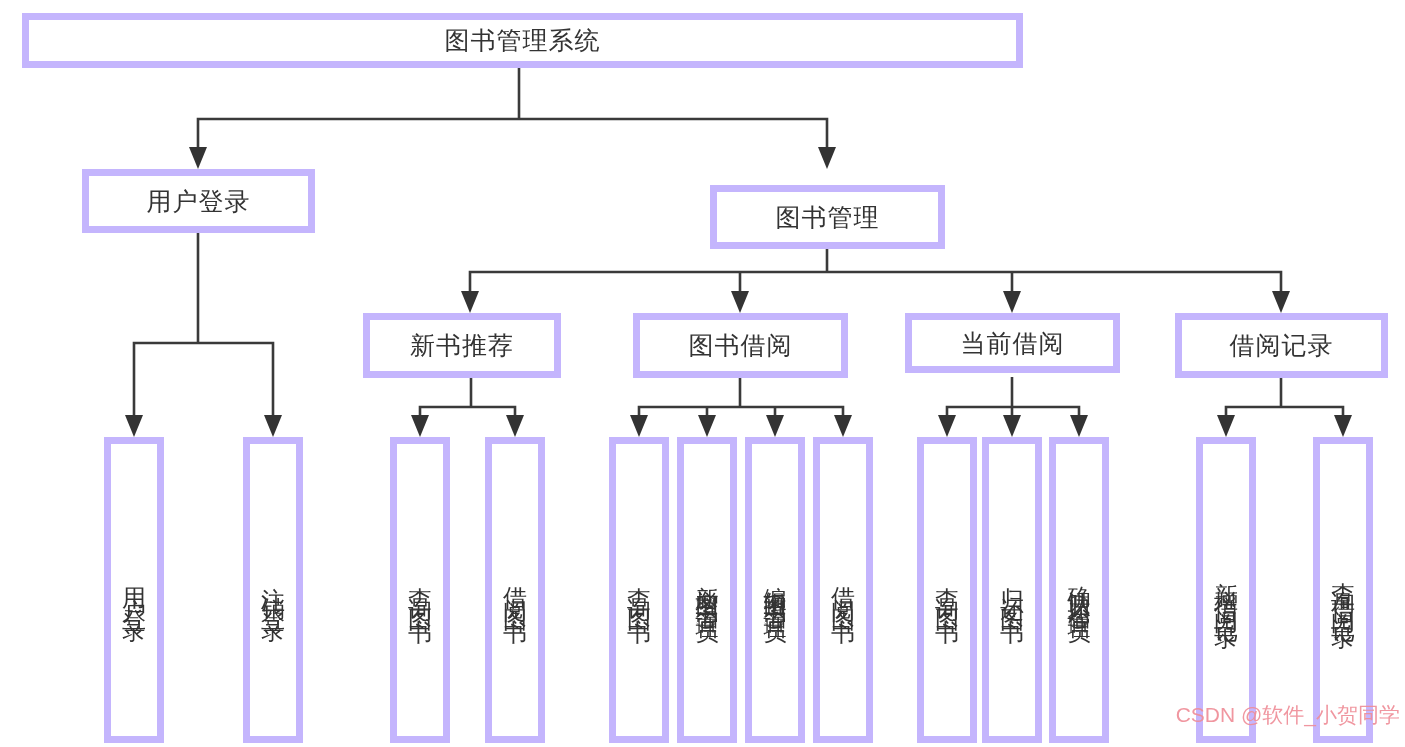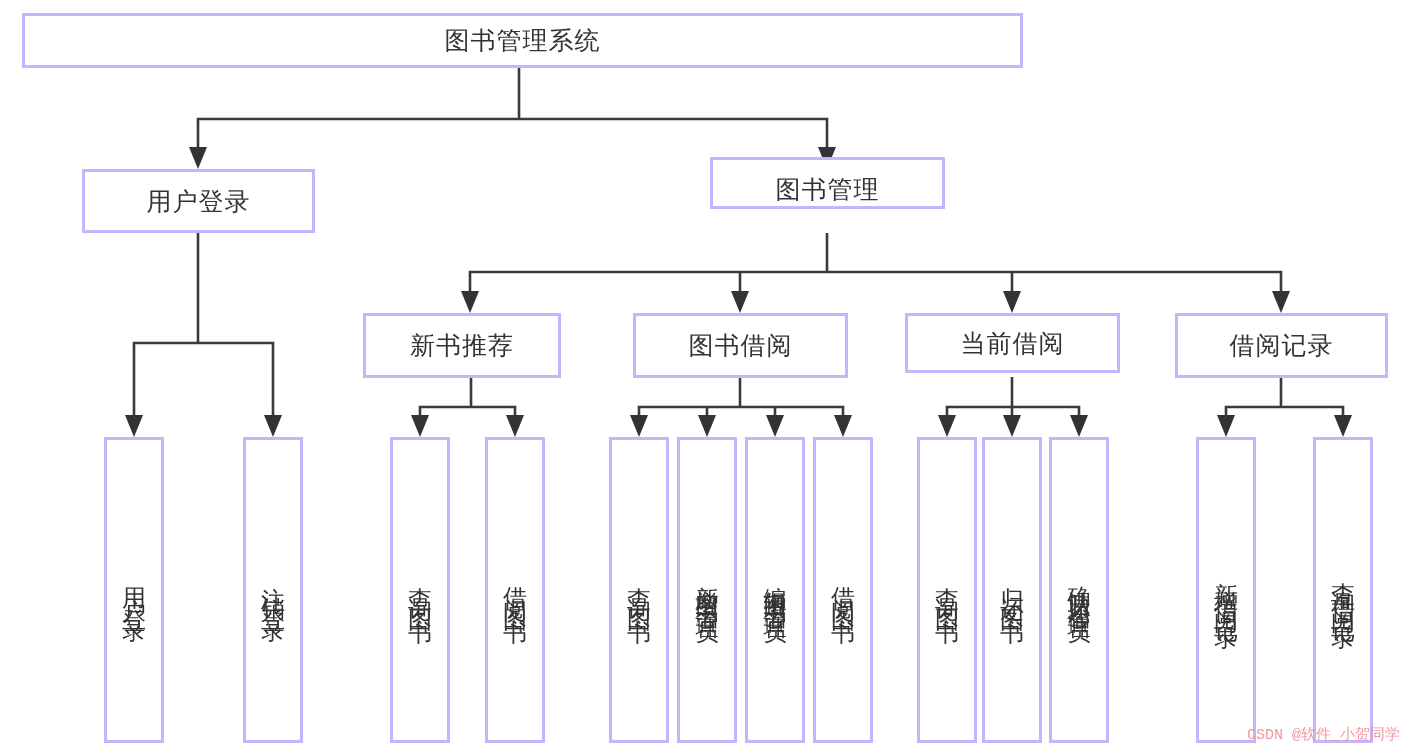--- a/index.html
+++ b/index.html
@@ -7,46 +7,45 @@
     position:relative;
     width:1405px;height:747px;
     background:#ffffff;
     font-family:"Liberation Sans","DejaVu Sans",sans-serif;
     overflow:hidden;
   }
   .connector-svg{position:absolute;left:0;top:0;width:1405px;height:747px;}
   .node{
     position:absolute;
     box-sizing:border-box;
-    border:3px solid #c4b5fd;
+    border:7px solid #c4b5fd;
     background:#ffffff;
     display:flex;align-items:center;justify-content:center;
     color:#333333;
     z-index:2;
   }
   .hnode{font-size:25px;letter-spacing:1px;white-space:nowrap;}
   .vnode span{
     writing-mode:vertical-rl;
     text-orientation:mixed;
     font-size:24px;
     line-height:1;
     letter-spacing:11px;
     white-space:nowrap;
   }
   .vnode.long span{letter-spacing:5px;font-size:23px;}
   .vnode.mid span{letter-spacing:9px;}
   .watermark{
     position:absolute;
-    right:5px;bottom:3px;
-    font-size:15px;
+    right:5px;bottom:18px;
+    font-size:21px;
     color:#ef8e98;
     opacity:.92;
     z-index:5;
     white-space:nowrap;
-    font-family:Liberation Mono, monospace;
   }
 </style>
 </head>
 <body>
 
 <div class="canvas">
 
   <svg class="connector-svg" viewBox="0 0 1405 747" xmlns="http://www.w3.org/2000/svg">
     <g stroke="#3a3a3a" stroke-width="2.6" fill="none" stroke-linejoin="miter">
 
@@ -102,21 +101,21 @@
     </g>
   </svg>
 
   <div class="node hnode" style="left:22px;top:13px;width:1001px;height:55px;">
     <span>图书管理系统</span>
   </div>
 
   <div class="node hnode" style="left:82px;top:169px;width:233px;height:64px;">
     <span>用户登录</span>
   </div>
-  <div class="node hnode" style="left:710px;top:157px;width:235px;height:52px;align-items:flex-end;">
+  <div class="node hnode" style="left:710px;top:185px;width:235px;height:64px;">
     <span>图书管理</span>
   </div>
 
   <div class="node hnode" style="left:363px;top:313px;width:198px;height:65px;">
     <span>新书推荐</span>
   </div>
   <div class="node hnode" style="left:633px;top:313px;width:215px;height:65px;text-align:center;">
     <span>图书借阅</span>
   </div>
   <div class="node hnode" style="left:905px;top:313px;width:215px;height:60px;">

